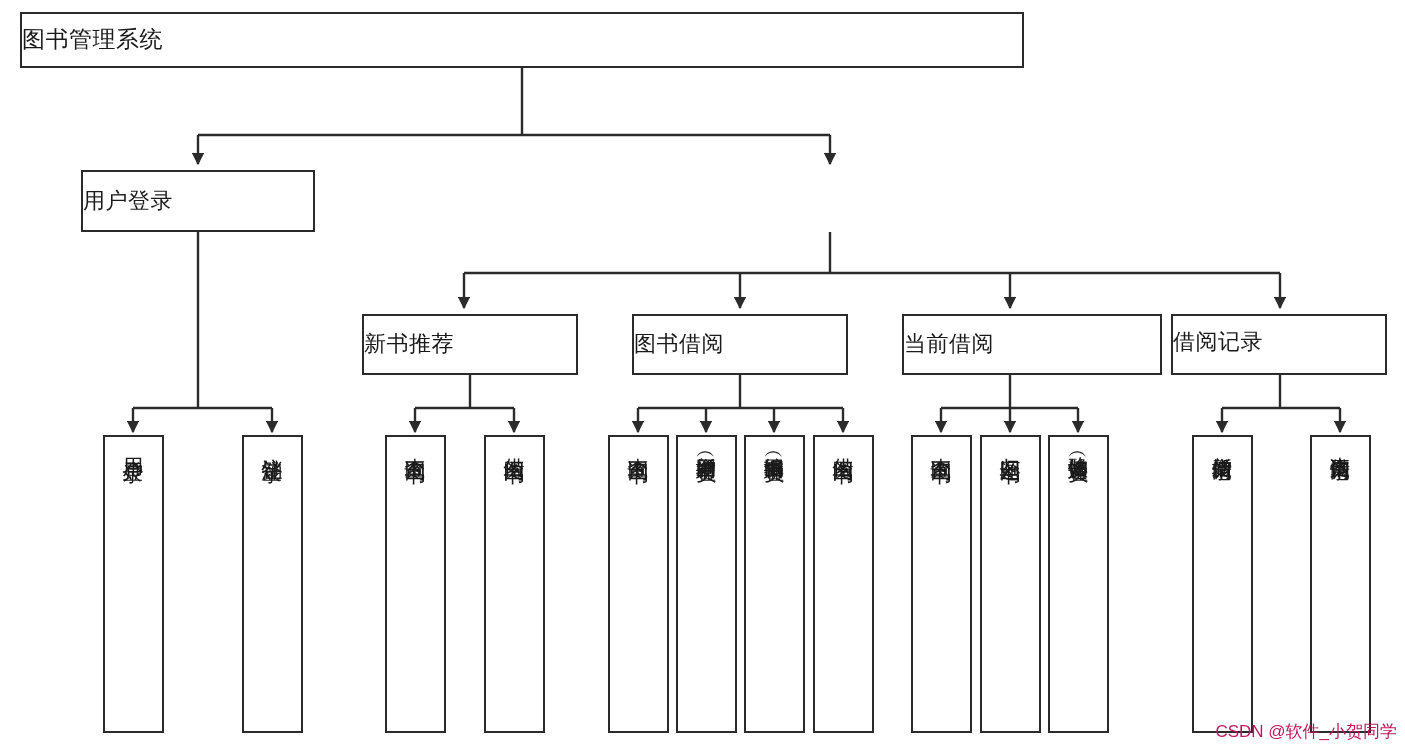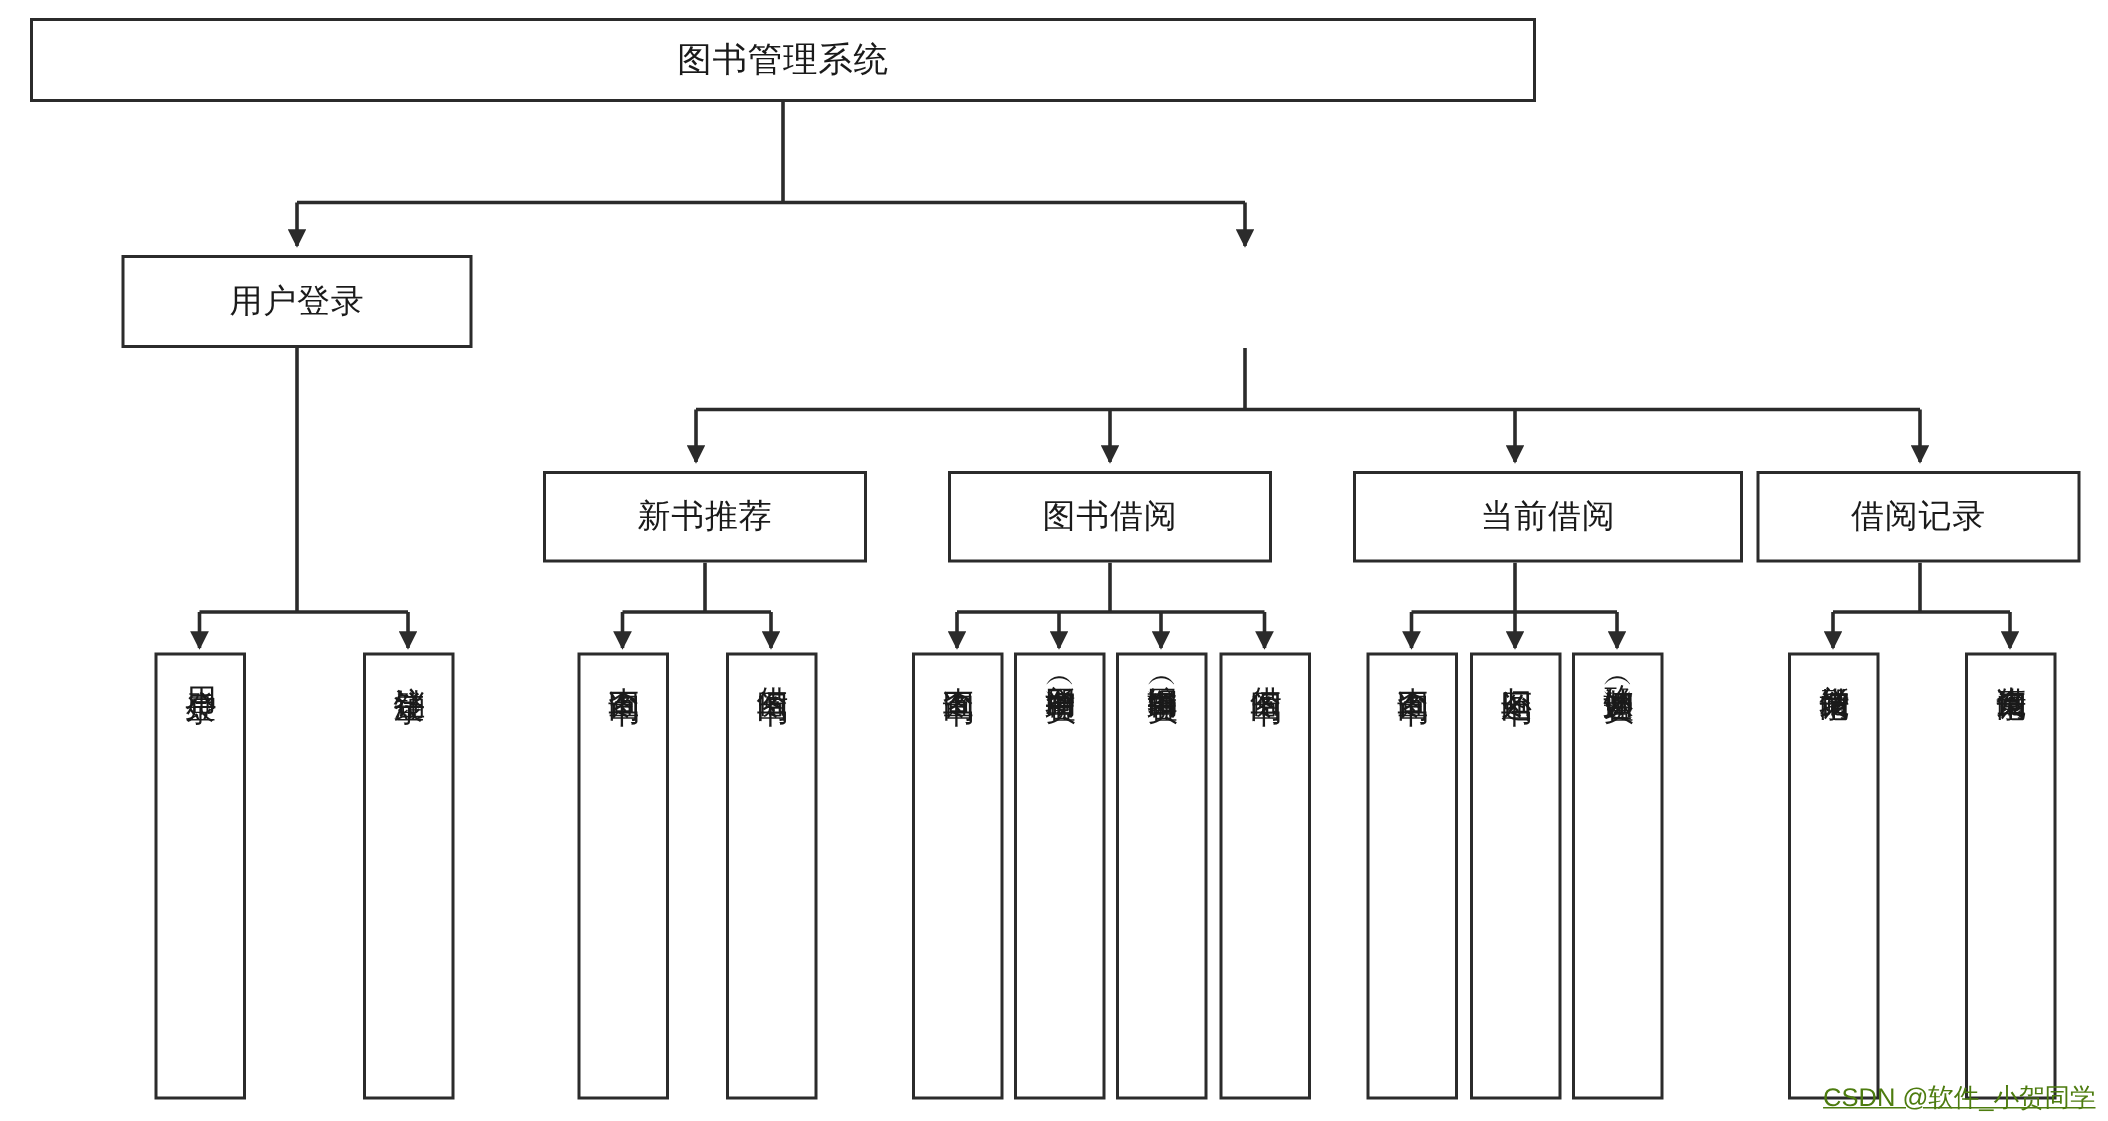--- a/index.html
+++ b/index.html
@@ -25,21 +25,21 @@
     height: 747px;
     pointer-events: none;
   }
   .node {
     position: absolute;
     box-sizing: border-box;
     background: #ffffff;
     border: 2.5px solid #2b2b2b;
     display: flex;
     align-items: center;
-    justify-content: center;
+    justify-content: flex-start;
     color: #1a1a1a;
     z-index: 2;
   }
   .node .lbl {
     display: block;
     text-align: center;
     line-height: 1.12;
   }
   
   .node.h .lbl {
@@ -61,25 +61,24 @@
     letter-spacing: 2px;
     line-height: 1.0;
     white-space: nowrap;
   }
   .node.v.tall .lbl { font-size: 20px; letter-spacing: 1px; }
   .watermark {
     position: absolute;
     right: 8px;
     bottom: 4px;
     font-size: 17px;
-    color: #4d7c0f;
+    color: #be185d;
     white-space: nowrap;
     z-index: 5;
     font-family: "Liberation Sans", "DejaVu Sans", sans-serif;
-    text-decoration: underline;
   }
 </style>
 </head>
 <body>
 
 <div id="canvas">
 
   <svg id="wires" viewBox="0 0 1405 747">
     <defs>
       <marker id="arrow" viewBox="0 0 10 10" refX="9" refY="5" markerWidth="5.2" markerHeight="5.2" orient="auto-start-reverse">
@@ -140,21 +139,21 @@
 
   <div class="node h" style="left:632px; top:314px; width:216px; height:61px;">
     <span class="lbl">图书借阅</span>
   </div>
   <div class="node h" style="left:362px; top:314px; width:216px; height:61px;">
     <span class="lbl">新书推荐</span>
   </div>
   <div class="node h" style="left:902px; top:314px; width:260px; height:61px;">
     <span class="lbl">当前借阅</span>
   </div>
-  <div class="node h" style="left:1171px; top:314px; width:216px; height:61px;">
+  <div class="node h" style="left:1171px; top:314px; width:216px; height:61px;font-family:Liberation Mono, monospace;">
     <span class="lbl">借阅记录</span>
   </div>
 
   <div class="node v" style="left:103px; top:435px; width:61px; height:298px;">
     <span class="lbl">用户登录</span>
   </div>
   <div class="node v" style="left:242px; top:435px; width:61px; height:298px;">
     <span class="lbl">注销登录</span>
   </div>
 

